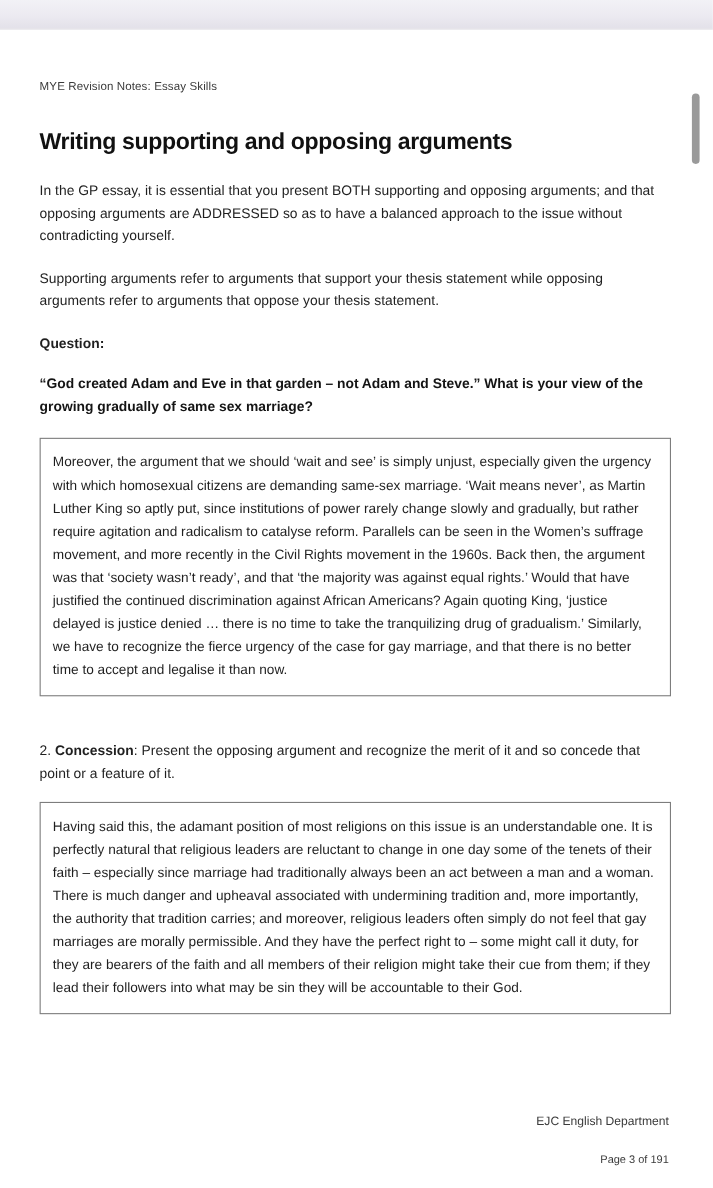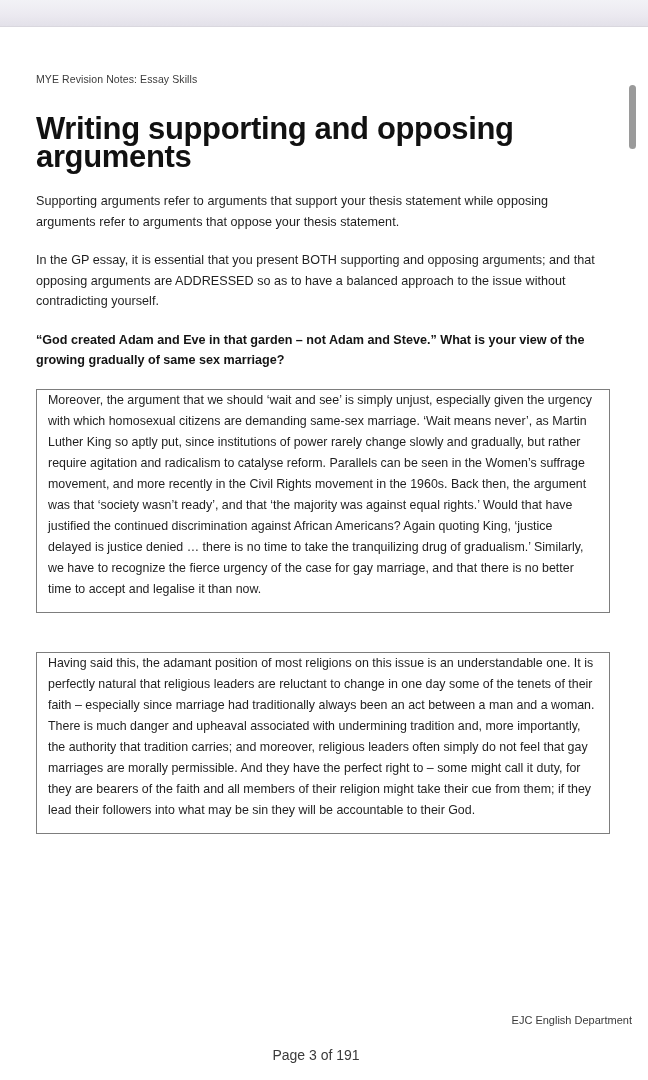--- a/index.html
+++ b/index.html
@@ -67,21 +67,21 @@
 
   .kicker {
     font-size: 10.5px;
     line-height: 14px;
     color: #3b3b3b;
     letter-spacing: 0.1px;
     margin: 0 0 29px 0;
   }
 
   h1.doc-title {
-    font-size: 31px;
+    font-size: 21px;
     font-weight: 700;
     line-height: 28px;
     letter-spacing: -0.35px;
     margin: 0 0 20px 0;
     color: #111111;
   }
 
   p.body-text {
     font-size: 12.6px;
     line-height: 20.5px;
@@ -109,85 +109,89 @@
   p.question-text {
     font-size: 12.6px;
     line-height: 20.5px;
     font-weight: 700;
     margin: 0 0 18px 0;
     color: #141414;
   }
 
   .quote-box {
     border: 1px solid #7d7d7d;
-    padding: 0 12px 12px 11px;
+    padding: 11px 12px 12px 11px;
     margin: 0 0 0 0;
     background: #ffffff;
   }
   .quote-box p {
     font-size: 12.4px;
     line-height: 21px;
     margin: 0;
     color: #1f1f1f;
     letter-spacing: 0.01px;
   }
 
   .gap-after-box-1 { height: 39px; }
 
   
   #footer {
     position: absolute;
     left: 0;
     top: 986px;
     width: 648px;
-    padding-right: 16px;
+    padding-right: 40px;
     text-align: right;
   }
   #footer .dept {
     font-size: 11px;
     line-height: 15px;
     color: #3a3a3a;
     margin: 0 0 20px 0;
   }
   #footer .pageno {
-    font-size: 14px;
+    font-size: 10px;
     line-height: 14px;
     color: #3a3a3a;
     margin: 0;
-    text-align: center;
   }
 </style>
 </head>
 <body>
 
 <div id="top-bar"></div>
 
 <div id="page">
 
   <div id="content">
 
     <p class="kicker">MYE Revision Notes: Essay Skills</p>
 
     <h1 class="doc-title">Writing supporting and opposing arguments</h1>
 
+    <p class="body-text">In the GP essay, it is essential that you present BOTH supporting and opposing arguments; and that opposing arguments are ADDRESSED so as to have a balanced approach to the issue without contradicting yourself.</p>
+
     <p class="body-text">Supporting arguments refer to arguments that support your thesis statement while opposing arguments refer to arguments that oppose your thesis statement.</p>
 
-    <p class="body-text">In the GP essay, it is essential that you present BOTH supporting and opposing arguments; and that opposing arguments are ADDRESSED so as to have a balanced approach to the issue without contradicting yourself.</p>
-
-
-
+
+
+    <p class="label-line">Question:</p>
 
     <p class="question-text">“God created Adam and Eve in that garden – not Adam and Steve.” What is your view of the growing gradually of same sex marriage?</p>
 
     <div class="quote-box">
       <p>Moreover, the argument that we should ‘wait and see’ is simply unjust, especially given the urgency with which homosexual citizens are demanding same-sex marriage. ‘Wait means never’, as Martin Luther King so aptly put, since institutions of power rarely change slowly and gradually, but rather require agitation and radicalism to catalyse reform. Parallels can be seen in the Women’s suffrage movement, and more recently in the Civil Rights movement in the 1960s. Back then, the argument was that ‘society wasn’t ready’, and that ‘the majority was against equal rights.’ Would that have justified the continued discrimination against African Americans? Again quoting King, ‘justice delayed is justice denied … there is no time to take the tranquilizing drug of gradualism.’ Similarly, we have to recognize the fierce urgency of the case for gay marriage, and that there is no better time to accept and legalise it than now.</p>
     </div>
 
     <div class="gap-after-box-1"></div>
 
+    <p class="body-text tight">
+      <span>2.</span>
+      <span class="bold">Concession</span><span>: Present the opposing argument and recognize the merit of it and so concede that point or a feature of it.</span>
+    </p>
 
     <div class="quote-box">
       <p>Having said this, the adamant position of most religions on this issue is an understandable one. It is perfectly natural that religious leaders are reluctant to change in one day some of the tenets of their faith – especially since marriage had traditionally always been an act between a man and a woman. There is much danger and upheaval associated with undermining tradition and, more importantly, the authority that tradition carries; and moreover, religious leaders often simply do not feel that gay marriages are morally permissible. And they have the perfect right to – some might call it duty, for they are bearers of the faith and all members of their religion might take their cue from them; if they lead their followers into what may be sin they will be accountable to their God.</p>
     </div>
 
   </div>
 
   <div id="footer">
     <p class="dept">EJC English Department</p>
     <p class="pageno">Page 3 of 191</p>

